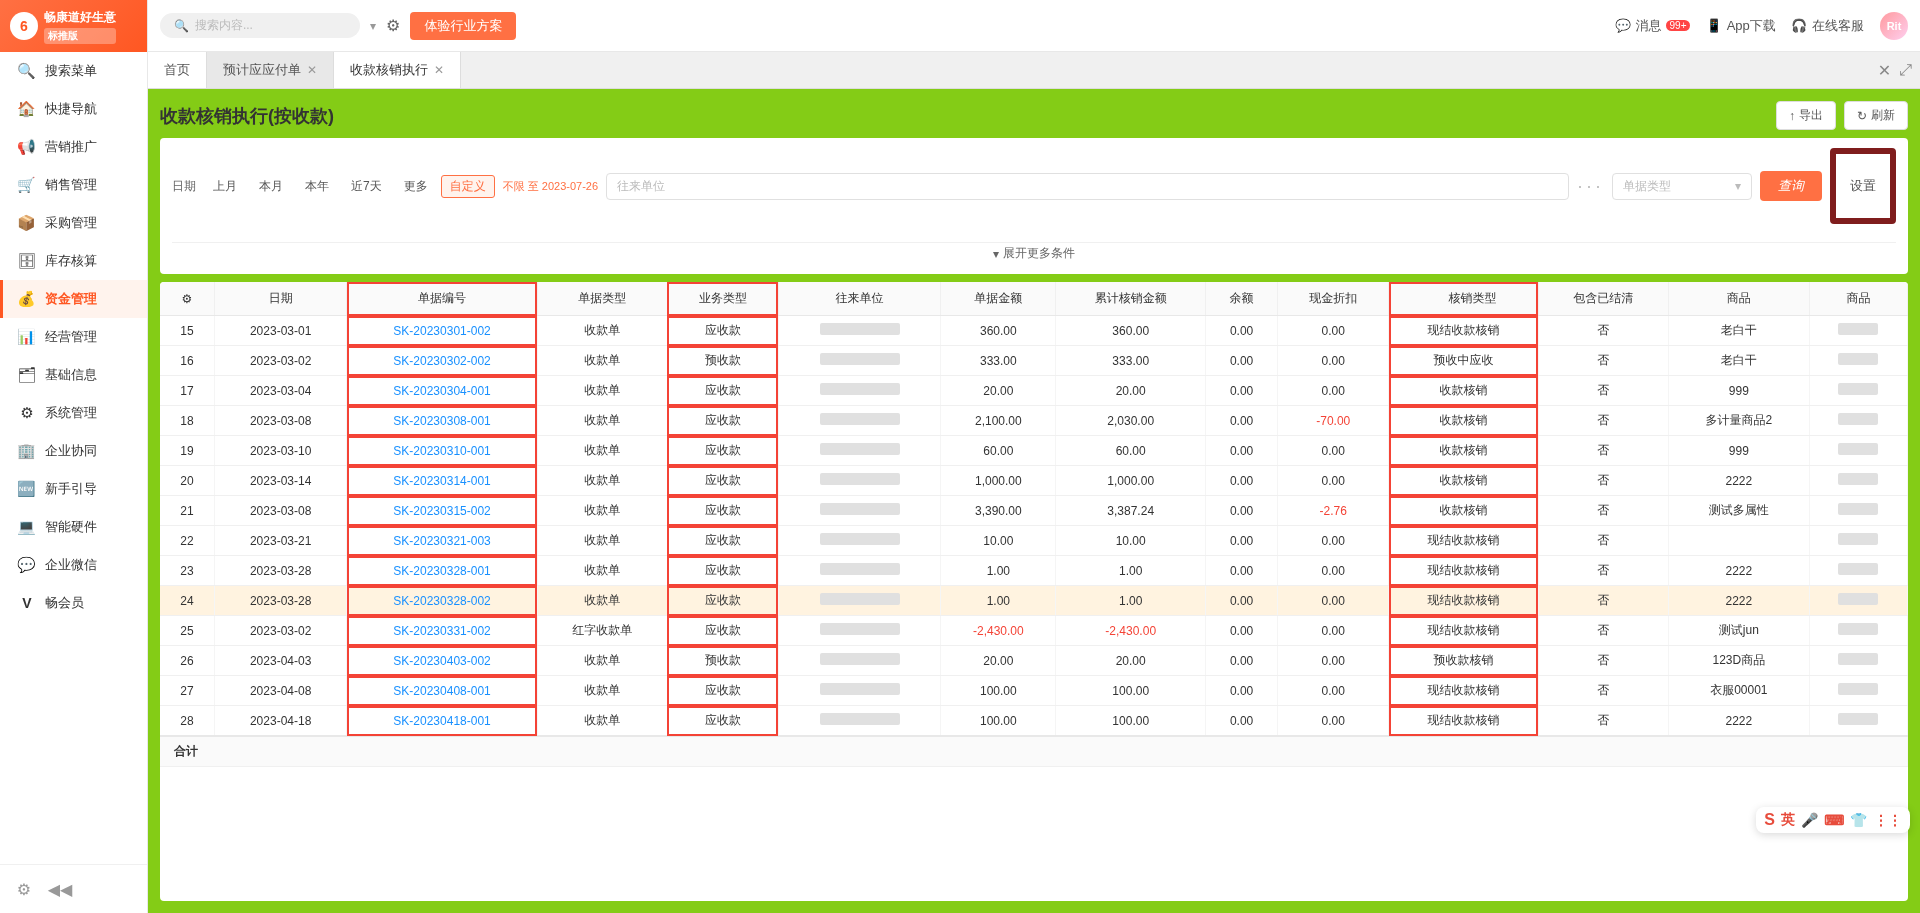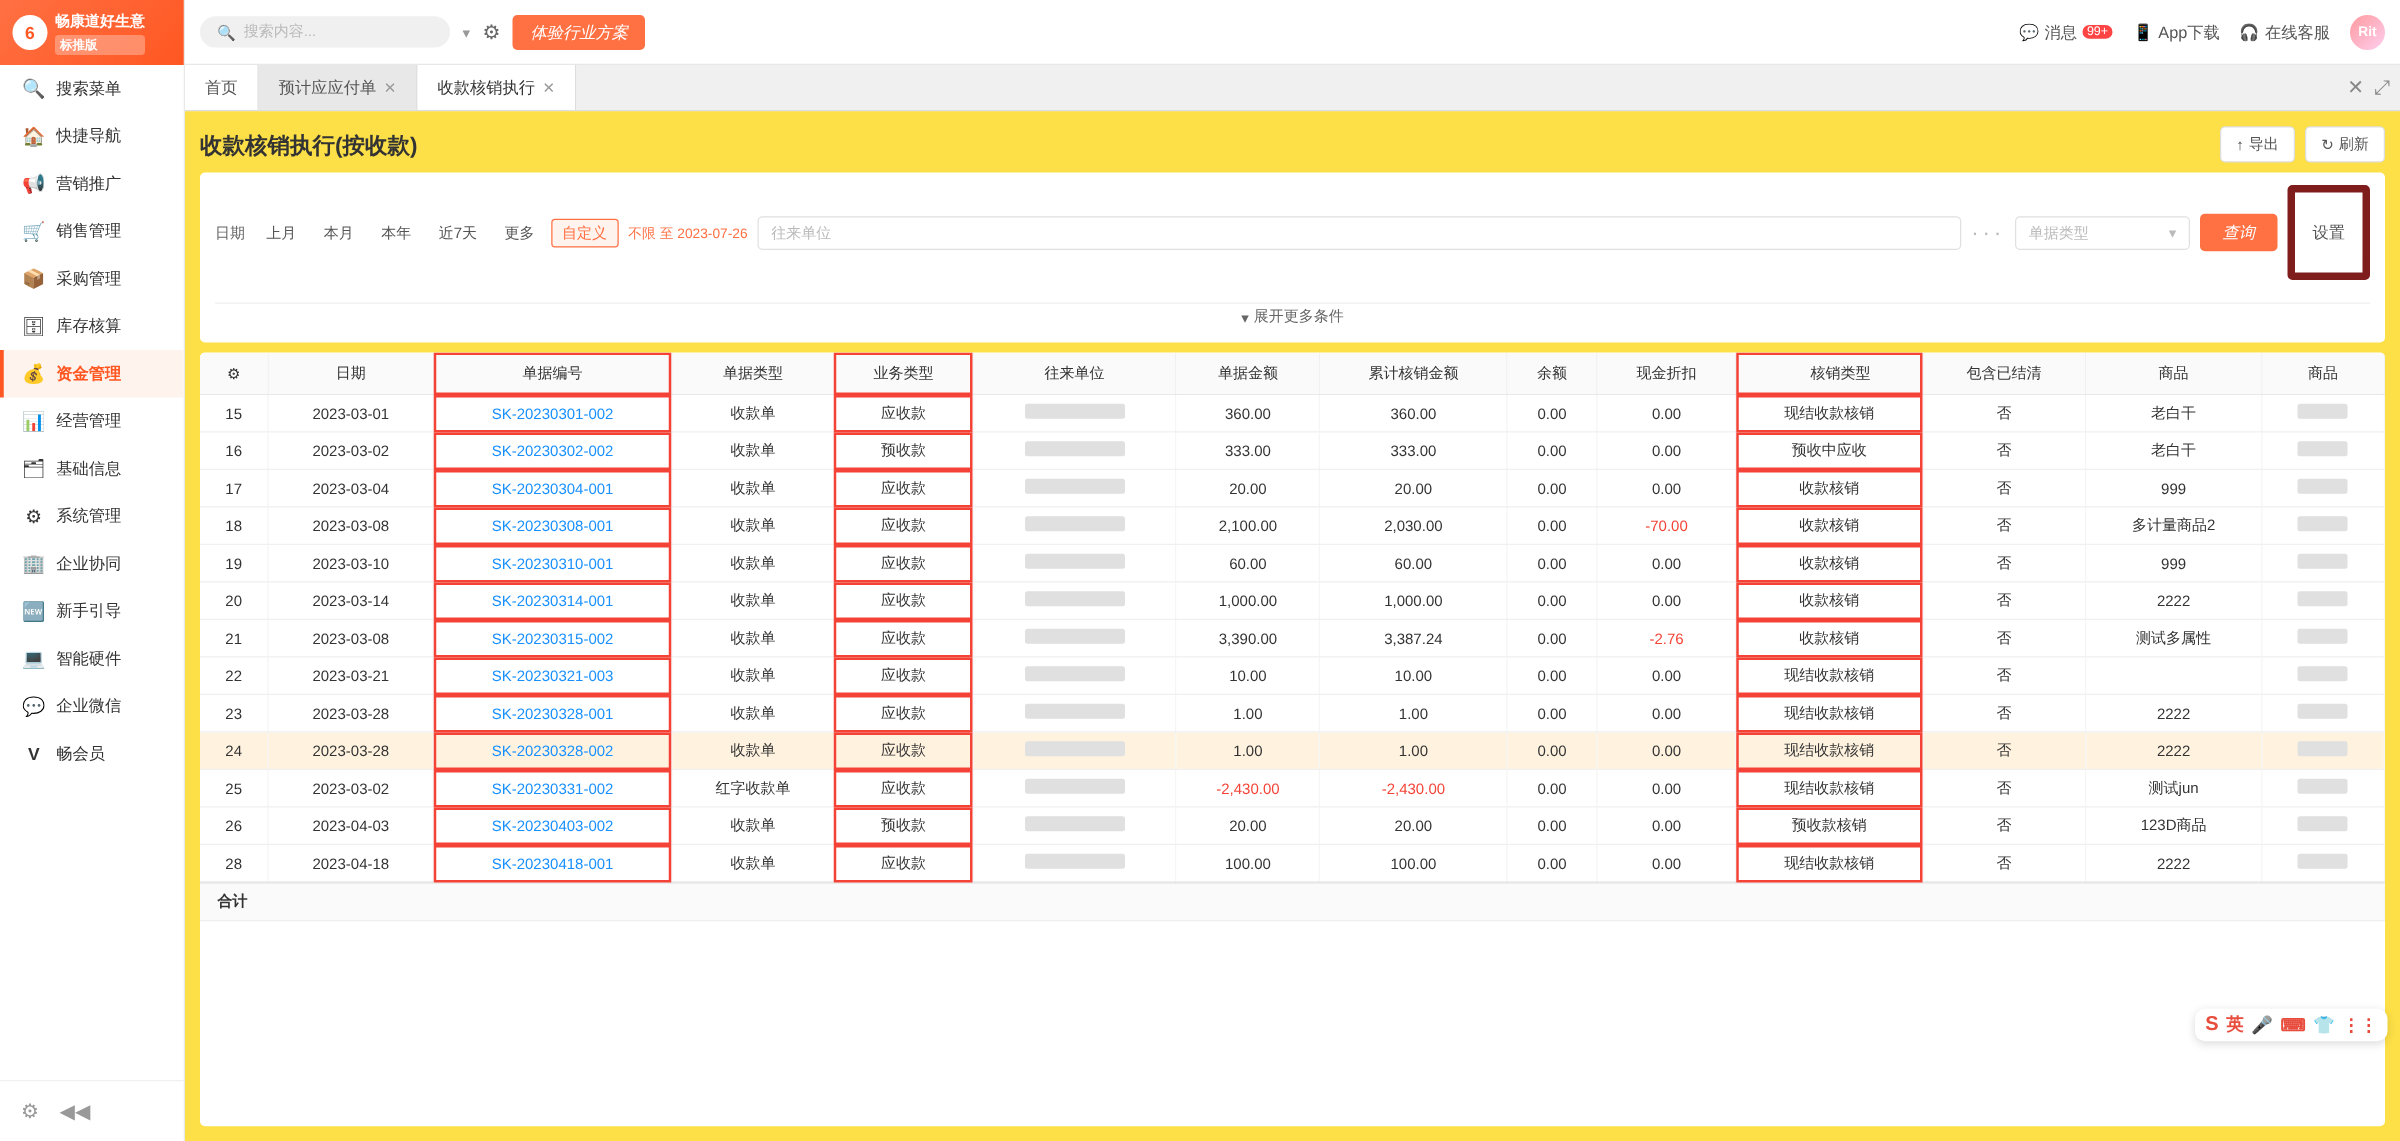--- a/index.html
+++ b/index.html
@@ -16,35 +16,35 @@
     .sidebar-item .s-icon { font-size: 15px; width: 20px; text-align: center; }
     .sidebar-bottom { padding: 10px; display: flex; gap: 8px; border-top: 1px solid #f0f0f0; }
     .sidebar-bottom-btn { width: 28px; height: 28px; display: flex; align-items: center; justify-content: center; cursor: pointer; color: #999; font-size: 16px; }
 
     
     .main { flex: 1; display: flex; flex-direction: column; overflow: hidden; }
 
     
     .topbar { height: 52px; background: #fff; border-bottom: 1px solid #e8e8e8; display: flex; align-items: center; padding: 0 12px; gap: 10px; }
     .topbar-search { background: #f5f5f5; border-radius: 16px; padding: 4px 14px; display: flex; align-items: center; gap: 6px; width: 200px; }
-    .topbar-btn { background: #ff7043; color: #fff; border: none; border-radius: 4px; padding: 5px 14px; font-size: 13px; cursor: pointer; font-style: italic; }
+    .topbar-btn { background: #ff7043; color: #fff; border: none; border-radius: 4px; padding: 5px 14px; font-size: 13px; cursor: pointer; }
     .topbar-right { display: flex; align-items: center; gap: 16px; color: #555; font-size: 13px; margin-left: auto; }
     .topbar-right-item { display: flex; align-items: center; gap: 4px; cursor: pointer; }
     .badge-red { background: #f44; color: #fff; border-radius: 8px; font-size: 10px; padding: 0px 4px; }
 
     
     .tabs { display: flex; background: #f0f0f0; border-bottom: 1px solid #ddd; }
     .tab { padding: 9px 16px; cursor: pointer; font-size: 13px; color: #555; border-right: 1px solid #ddd; display: flex; align-items: center; gap: 6px; background: #e8e8e8; }
     .tab.active { background: #fff; color: #333; font-weight: 500; }
     .tab-close { color: #999; font-size: 12px; }
     .tab-home { background: #fff; }
     .tabs-end { margin-left: auto; display: flex; align-items: center; padding: 0 8px; gap: 8px; color: #888; }
 
     
-    .content { flex: 1; overflow: hidden; display: flex; flex-direction: column; background: #fde047; padding: 12px; gap: 8px; }
+    .content { flex: 1; overflow: hidden; display: flex; flex-direction: column; background: #84cc16; padding: 12px; gap: 8px; }
 
     .page-header { display: flex; align-items: center; justify-content: space-between; }
     .page-title { font-size: 18px; font-weight: bold; color: #333; }
     .page-actions { display: flex; gap: 8px; }
     .action-btn { display: flex; align-items: center; gap: 4px; padding: 5px 12px; border: 1px solid #ddd; border-radius: 4px; background: #fff; cursor: pointer; font-size: 12px; color: #555; }
 
     
     .filter-bar { background: #fff; border-radius: 4px; padding: 10px 12px; display: flex; align-items: center; gap: 12px; flex-wrap: wrap; }
     .filter-label { color: #666; font-size: 12px; white-space: nowrap; }
     .filter-dates { display: flex; gap: 4px; align-items: center; }
@@ -455,20 +455,36 @@
     <td class="">20.00</td>
     <td class="">20.00</td>
     <td>0.00</td>
     <td class="">0.00</td>
     <td style="outline:2px solid #f44336;outline-offset:-2px;">预收款核销</td>
     <td>否</td>
     <td>123D商品</td>
     <td><span style="background:#e0e0e0;display:inline-block;width:40px;height:12px;border-radius:2px;"></span></td>
   </tr>
             <tr>
+    <td>27</td>
+    <td>2023-04-08</td>
+    <td style="outline:2px solid #f44336;outline-offset:-2px;"><a class="link-text">SK-20230408-001</a></td>
+    <td>收款单</td>
+    <td style="outline:2px solid #f44336;outline-offset:-2px;">应收款</td>
+    <td><span style="background:#e0e0e0;display:inline-block;width:80px;height:12px;border-radius:2px;"></span></td>
+    <td class="">100.00</td>
+    <td class="">100.00</td>
+    <td>0.00</td>
+    <td class="">0.00</td>
+    <td style="outline:2px solid #f44336;outline-offset:-2px;">现结收款核销</td>
+    <td>否</td>
+    <td>衣服00001</td>
+    <td><span style="background:#e0e0e0;display:inline-block;width:40px;height:12px;border-radius:2px;"></span></td>
+  </tr>
+            <tr>
     <td>28</td>
     <td>2023-04-18</td>
     <td style="outline:2px solid #f44336;outline-offset:-2px;"><a class="link-text">SK-20230418-001</a></td>
     <td>收款单</td>
     <td style="outline:2px solid #f44336;outline-offset:-2px;">应收款</td>
     <td><span style="background:#e0e0e0;display:inline-block;width:80px;height:12px;border-radius:2px;"></span></td>
     <td class="">100.00</td>
     <td class="">100.00</td>
     <td>0.00</td>
     <td class="">0.00</td>

